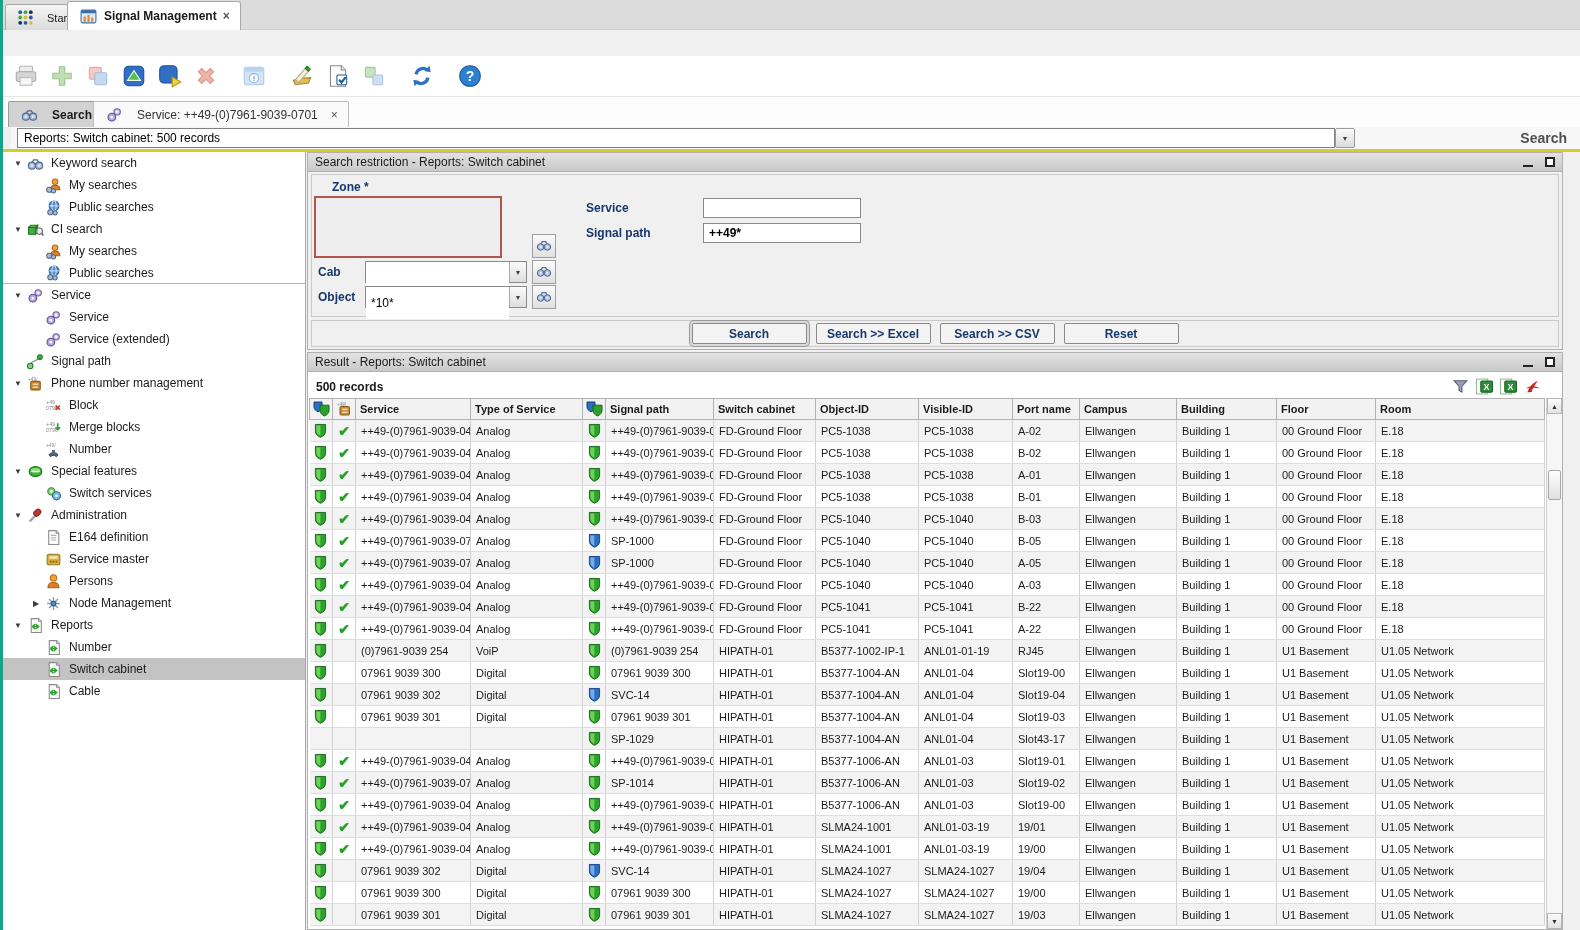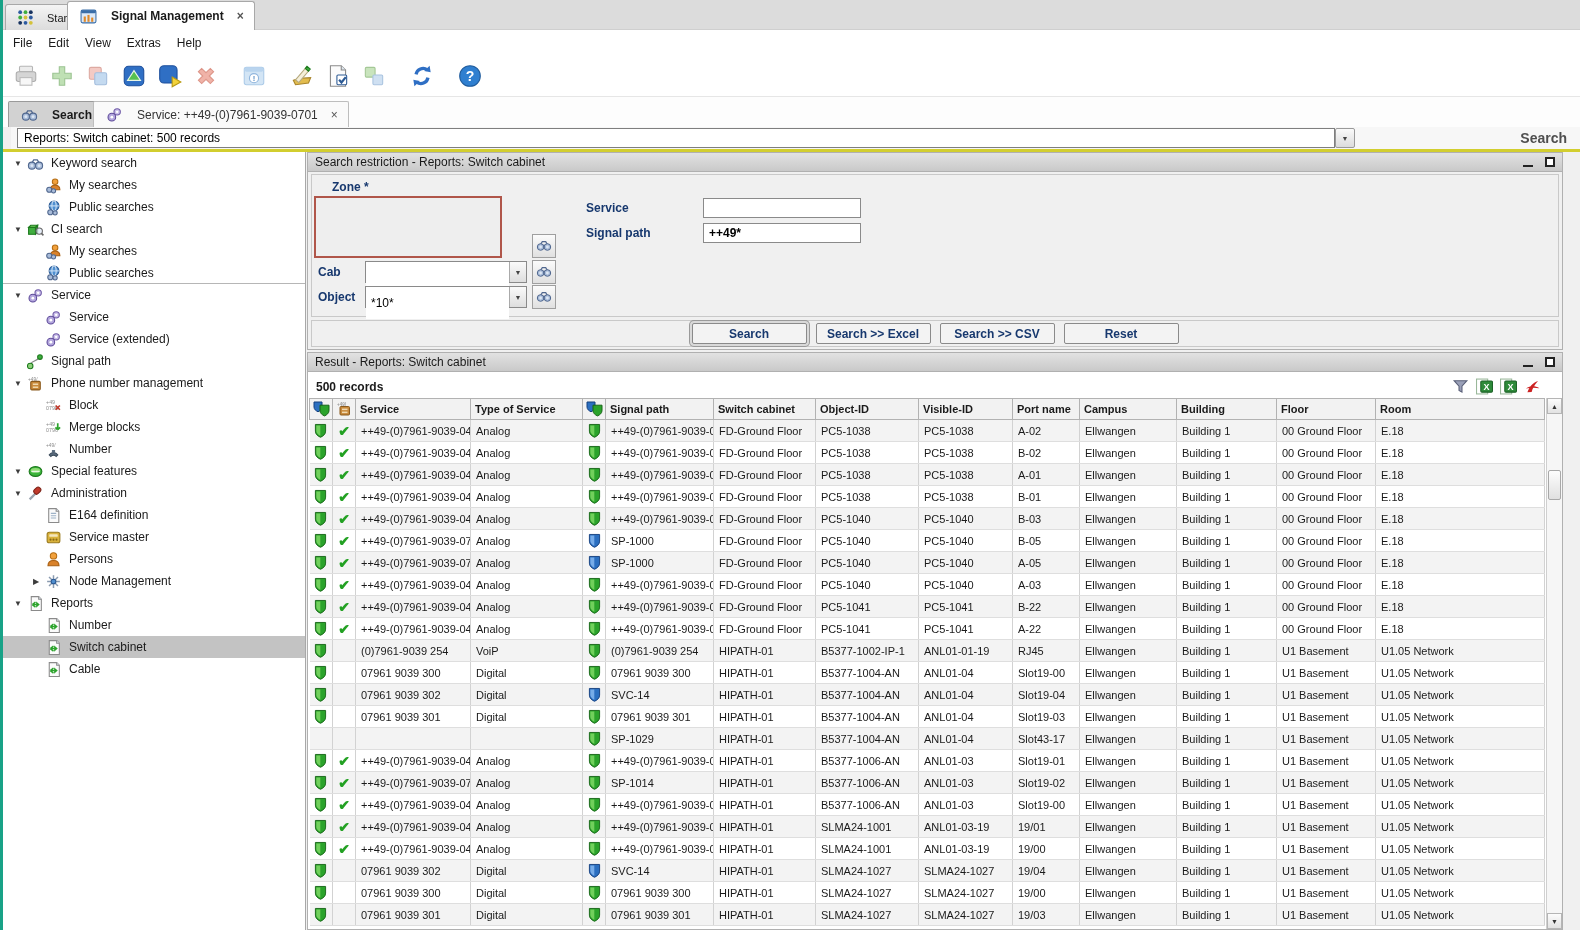--- a/index.html
+++ b/index.html
@@ -9,21 +9,21 @@
          background:#f0f0f0; }
   #app { position:relative; width:1580px; height:930px; background:#f0f0f0; overflow:hidden; }
   .edge-strip { position:absolute; left:0; top:0; width:3px; height:100%; background:#18a287; z-index:60; }
 
   
   .titlebar { position:absolute; left:3px; top:0; right:0; height:30px; background:#dcdcdc; border-bottom:1px solid #cfcfcf; }
   .tab-start { position:absolute; left:2px; top:4px; height:26px; background:linear-gradient(#f4f4f4,#dcdcdc);
                border:1px solid #a8a8a8; border-bottom:none; border-radius:3px 3px 0 0;
                display:flex; align-items:center; gap:6px; padding:0 9px; }
   .tab-app { position:absolute; left:64px; top:1px; height:29px; background:#fff; border:1px solid #a8a8a8; border-bottom:none;
-             border-radius:3px 3px 0 0; display:flex; align-items:center; gap:7px; padding:0 10px; font-weight:bold; font-size:12px; }
+             border-radius:3px 3px 0 0; display:flex; align-items:center; padding:0 10px; font-weight:bold; font-size:12px; }
   .tab-close { color:#555; font-size:12px; margin-left:6px; cursor:default; }
   .menubar { position:absolute; left:3px; top:30px; right:0; height:26px; background:#fff; display:flex; align-items:center; padding-left:2px; }
   .menu-item { padding:3px 8px; font-size:12px; }
   .toolbar { position:absolute; left:3px; top:56px; right:0; height:41px; background:#fff; display:flex; align-items:center; padding-left:8px; gap:6px; border-bottom:1px solid #e6e6e6; }
   .tool { width:30px; height:30px; background:none; border:none; padding:1px; display:flex; align-items:center; justify-content:center; }
   .tool.gap { margin-left:12px; }
   .tool svg { width:26px; height:26px; }
 
   .subtabs { position:absolute; left:3px; top:97px; right:0; height:30px; background:#fdfdfd; }
   .subtab-active { position:absolute; left:5px; top:4px; height:26px; background:#d2d2d2; border:1px solid #9a9a9a; border-bottom:none;
@@ -132,27 +132,20 @@
             <rect x="3.5" y="8" width="2" height="5" fill="#e08a2a"></rect>
             <rect x="7" y="6.5" width="2" height="6.5" fill="#e08a2a"></rect>
             <rect x="10.5" y="9" width="2" height="4" fill="#e08a2a"></rect>
           </svg>
         </span>
       <span>Signal Management</span>
       <span class="tab-close">×</span>
     </div>
   </div>
 
-  <div class="menubar">
-      <span class="menu-item">File</span>
-      <span class="menu-item">Edit</span>
-      <span class="menu-item">View</span>
-      <span class="menu-item">Extras</span>
-      <span class="menu-item">Help</span>
-    </div>
 
   <div class="toolbar">
       <button class="tool">
         <svg viewBox="0 0 24 24">
           <rect x="6" y="3" width="12" height="5" rx="1" fill="#ececec" stroke="#b5b5b5"></rect>
           <rect x="3" y="8" width="18" height="9" rx="2" fill="#d5d5d5" stroke="#adadad"></rect>
           <rect x="6.5" y="13.5" width="11" height="7" fill="#f7f7f7" stroke="#bbb"></rect>
         </svg>
       </button>
       <button class="tool">
@@ -438,20 +431,32 @@
           <span class="exp">▼</span>
           <span class="ticon">
             <svg viewBox="0 0 16 16">
               <ellipse cx="8" cy="8" rx="6" ry="4.6" fill="#3cb53c" stroke="#1d7a1d"></ellipse>
               <ellipse cx="8" cy="6.8" rx="4.4" ry="2.2" fill="#8fdc74"></ellipse>
               <rect x="4" y="7.4" width="8" height="1.3" rx="0.6" fill="#eaf7e4"></rect>
             </svg>
           </span>
           <span>Special features</span>
         </div>
+        <div class="tree-item lvl1">
+          <span class="exp"></span>
+          <span class="ticon">
+            <svg viewBox="0 0 16 16">
+              <circle cx="6" cy="6" r="3.4" fill="#8fd07a" stroke="#2b8a2b"></circle>
+              <circle cx="6" cy="6" r="1.2" fill="#fff"></circle>
+              <circle cx="10.8" cy="10.2" r="3.8" fill="#7ab8d9" stroke="#2c6a94"></circle>
+              <circle cx="10.8" cy="10.2" r="1.3" fill="#fff"></circle>
+            </svg>
+          </span>
+          <span>Switch services</span>
+        </div>
         <div class="tree-item lvl0">
           <span class="exp">▼</span>
           <span class="ticon">
             <svg viewBox="0 0 16 16">
               <path d="M2.5 13.5 L8.5 7.5" stroke="#9aa4ae" stroke-width="2.2"></path>
               <rect x="7.2" y="1.8" width="5" height="7" rx="2.2" transform="rotate(45 9.7 5.3)" fill="#c0392b" stroke="#7e2318"></rect>
             </svg>
           </span>
           <span>Administration</span>
         </div>

